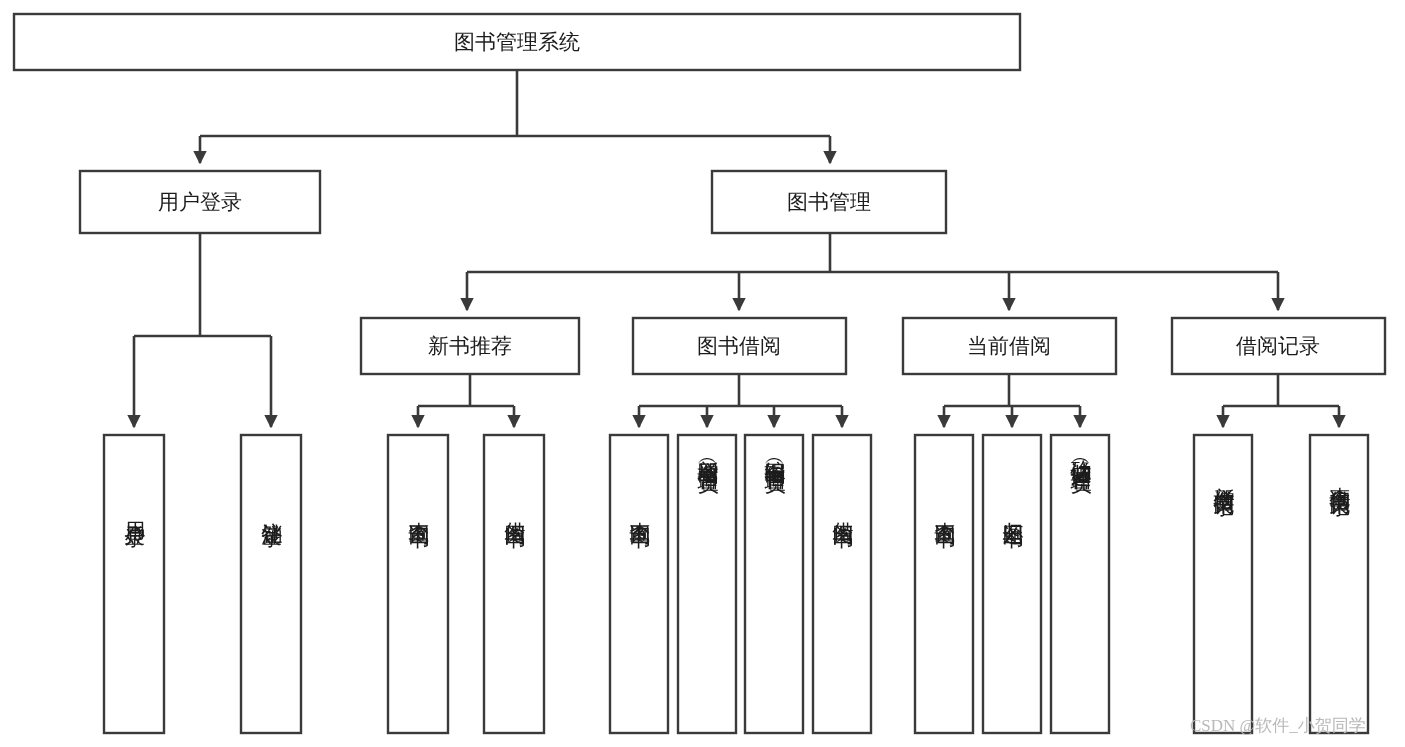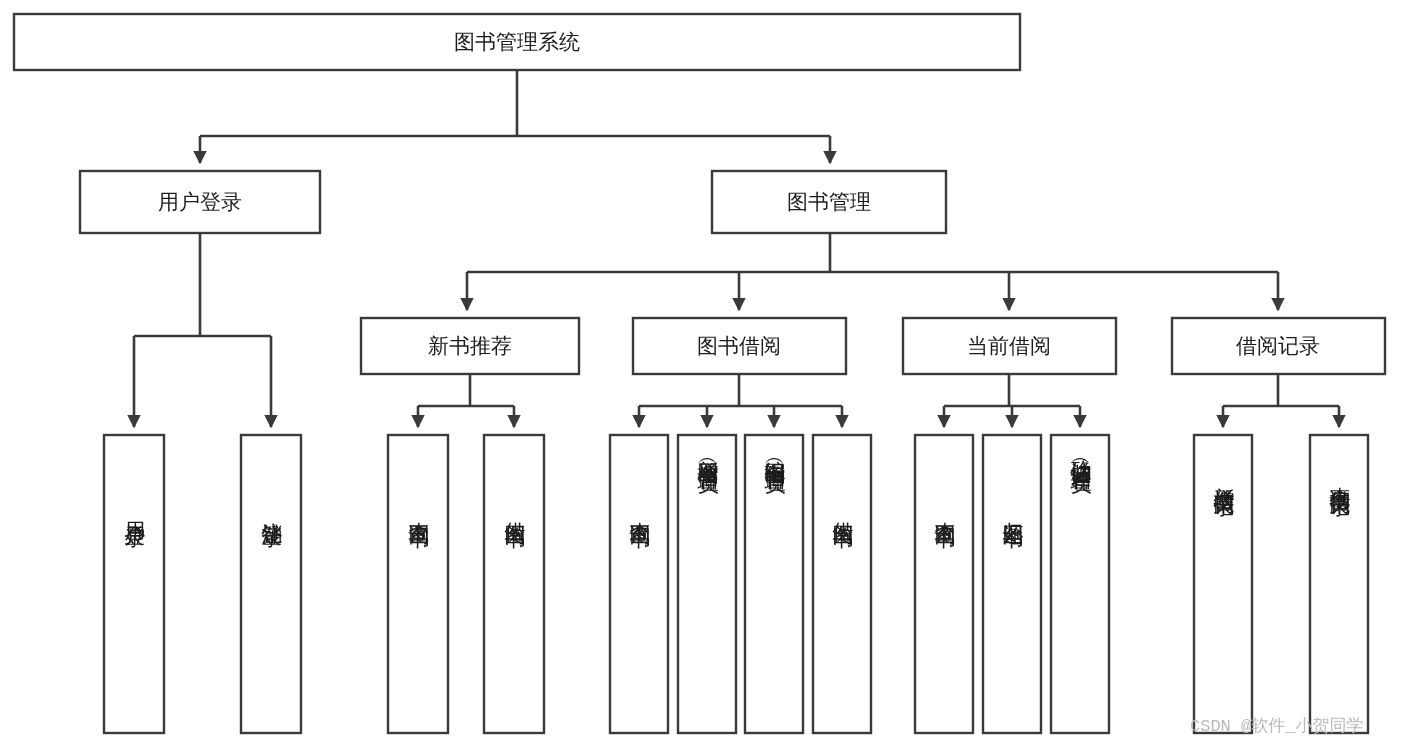--- a/index.html
+++ b/index.html
@@ -57,21 +57,21 @@
     font-size: 21px;
     line-height: 1.05;
     color: #1c1c1c;
     letter-spacing: 2px;
     white-space: nowrap;
     text-align: start;
     pointer-events: none;
   }
   .watermark {
     position: absolute;
-    font-family: Liberation Mono, monospace;
+    font-family: Liberation Serif, serif;
     font-size: 17px;
     color: #b9b9b9;
     white-space: nowrap;
     left: 1190px;
     top: 714px;
   }
 </style>
 </head>
 <body>
 

